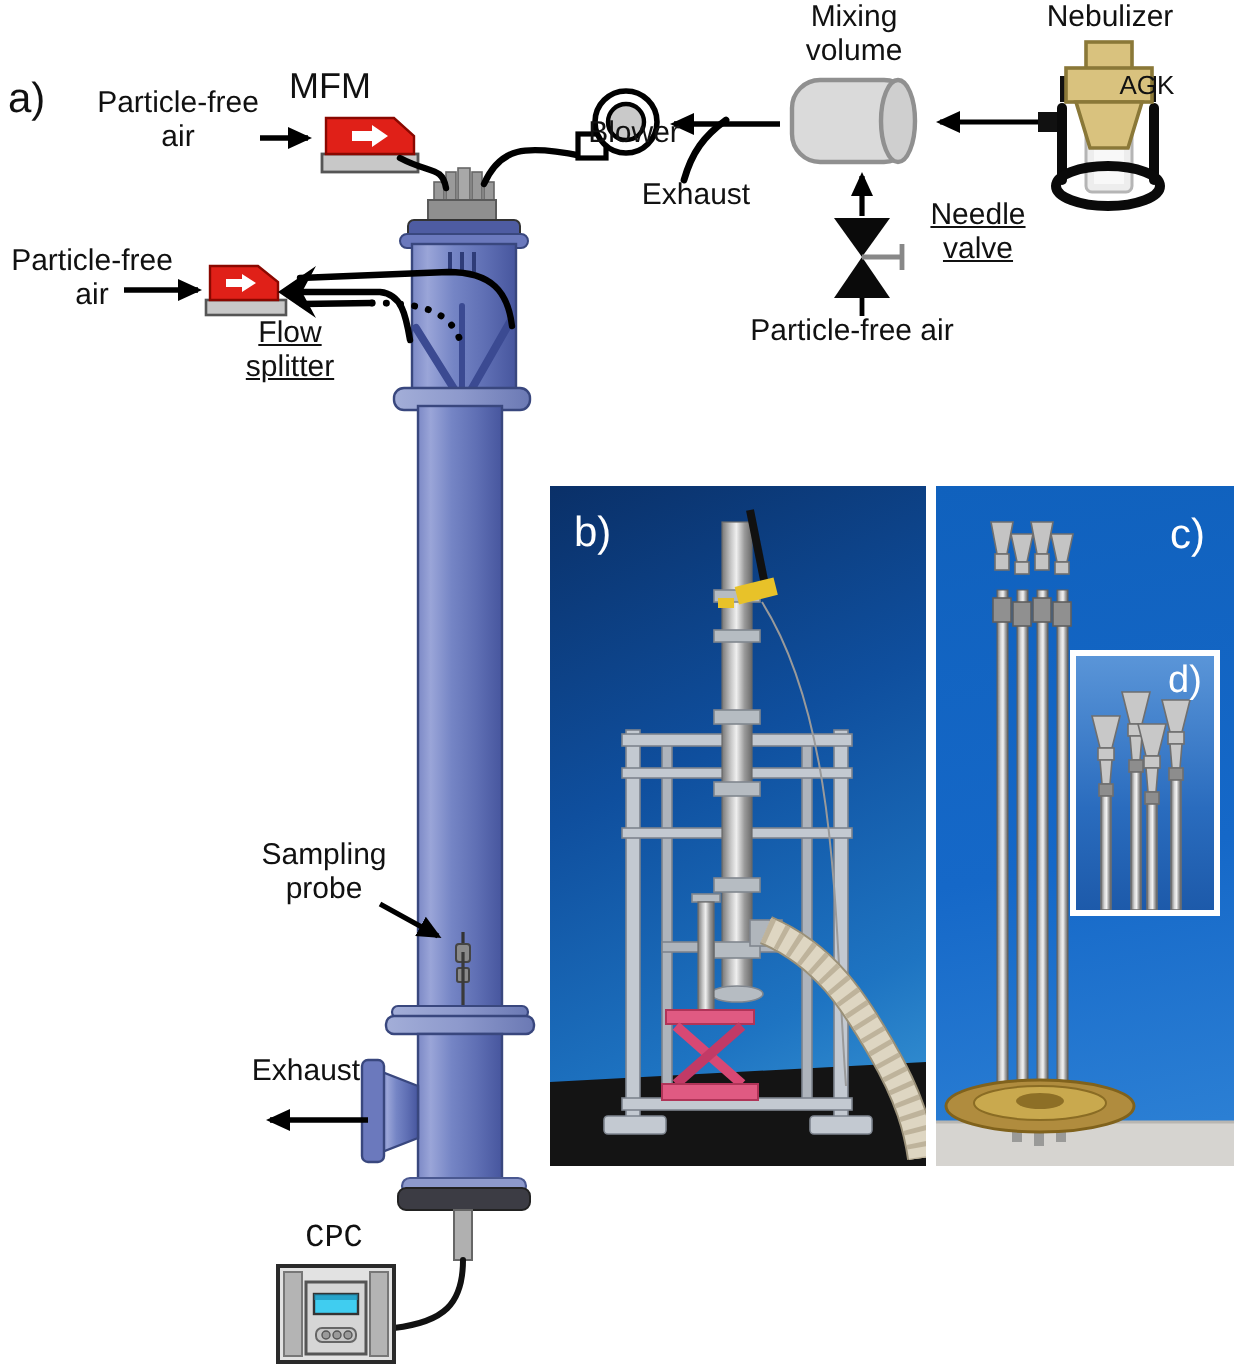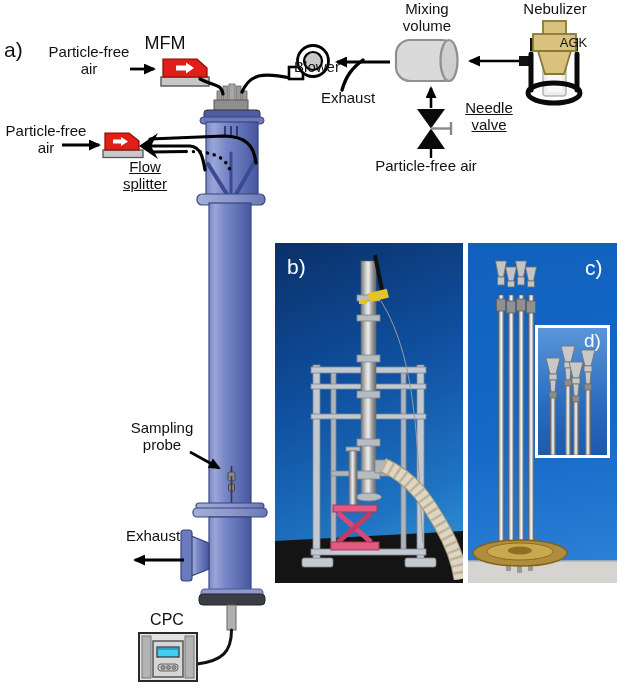--- a/index.html
+++ b/index.html
@@ -181,21 +181,21 @@
   <div class="lbl" style="left:503px;top:1px;width:104px;">Nebulizer</div>
   <div class="lbl" style="left:394px;top:1px;width:66px;">Mixing
 volume</div>
   <div class="lbl agk" style="left:533px;top:36px;width:43px;margin-left:19px;">AGK</div>
   <div class="lbl" style="left:453px;top:100px;width:72px;text-decoration:underline;">Needle
 valve</div>
   <div class="lbl" style="left:360px;top:158px;width:132px;">Particle-free air</div>
   <div class="lbl" style="left:118px;top:420px;width:88px;">Sampling
 probe</div>
   <div class="lbl" style="left:120px;top:528px;width:66px;">Exhaust</div>
-  <div class="lbl" style="left:143px;top:611px;width:48px;font-size:16px;">CPC</div>
+  <div class="lbl" style="left:143px;top:611px;width:48px;font-size:16px;font-family:Liberation Mono, monospace;">CPC</div>
 
   <div class="photo photo-b">
     <svg width="188" height="340" viewBox="0 0 188 340">
       <defs>
         <linearGradient id="steelV" x1="0" y1="0" x2="1" y2="0">
           <stop offset="0%" stop-color="#787878"></stop>
             <stop offset="30%" stop-color="#c8c8c8"></stop>
           <stop offset="48%" stop-color="#efefef"></stop>
             <stop offset="75%" stop-color="#9a9a9a"></stop>
           <stop offset="100%" stop-color="#6a6a6a"></stop>

